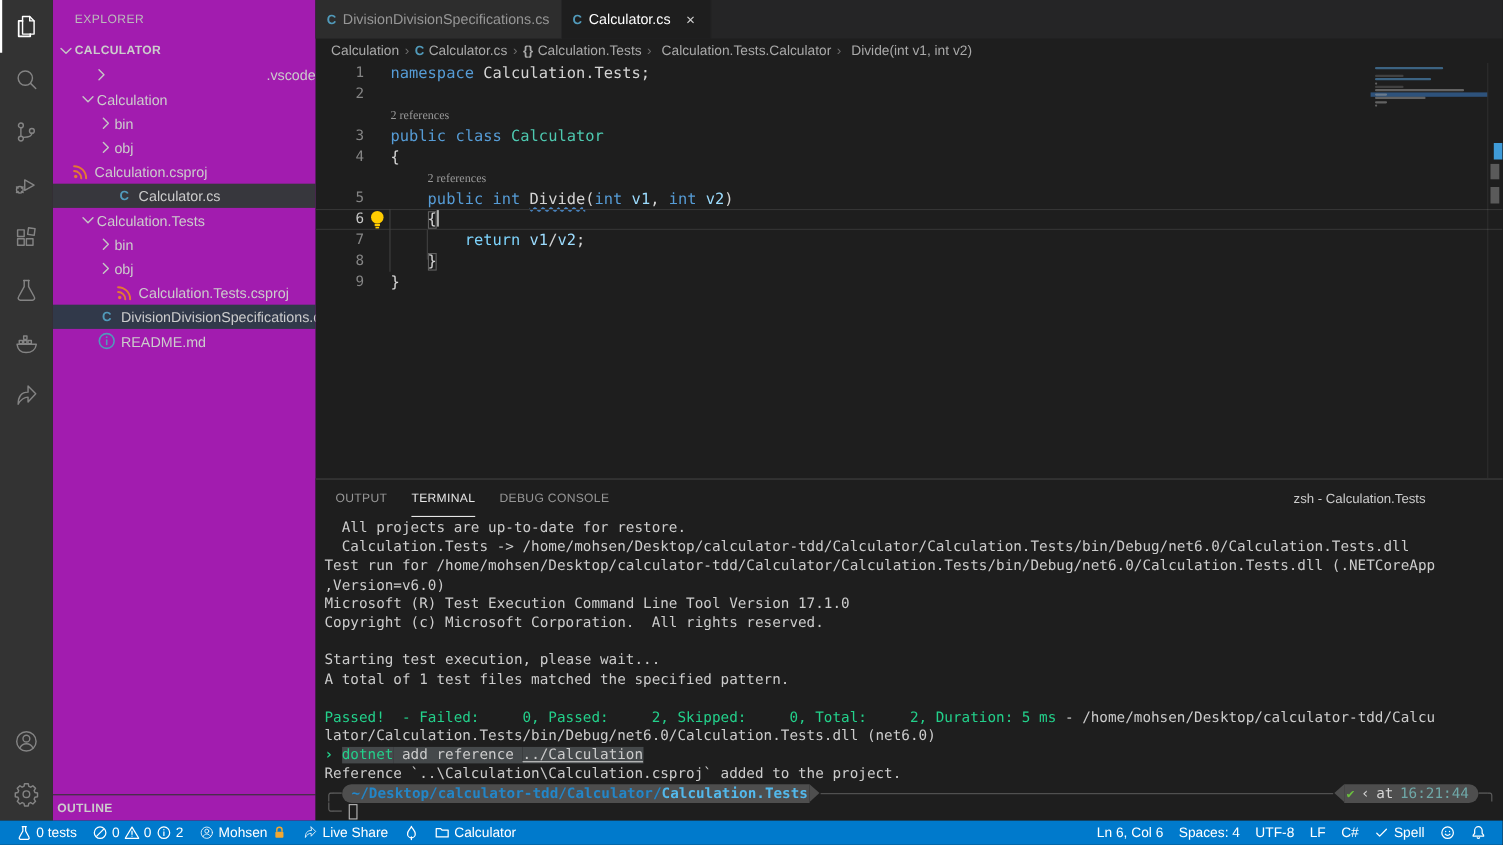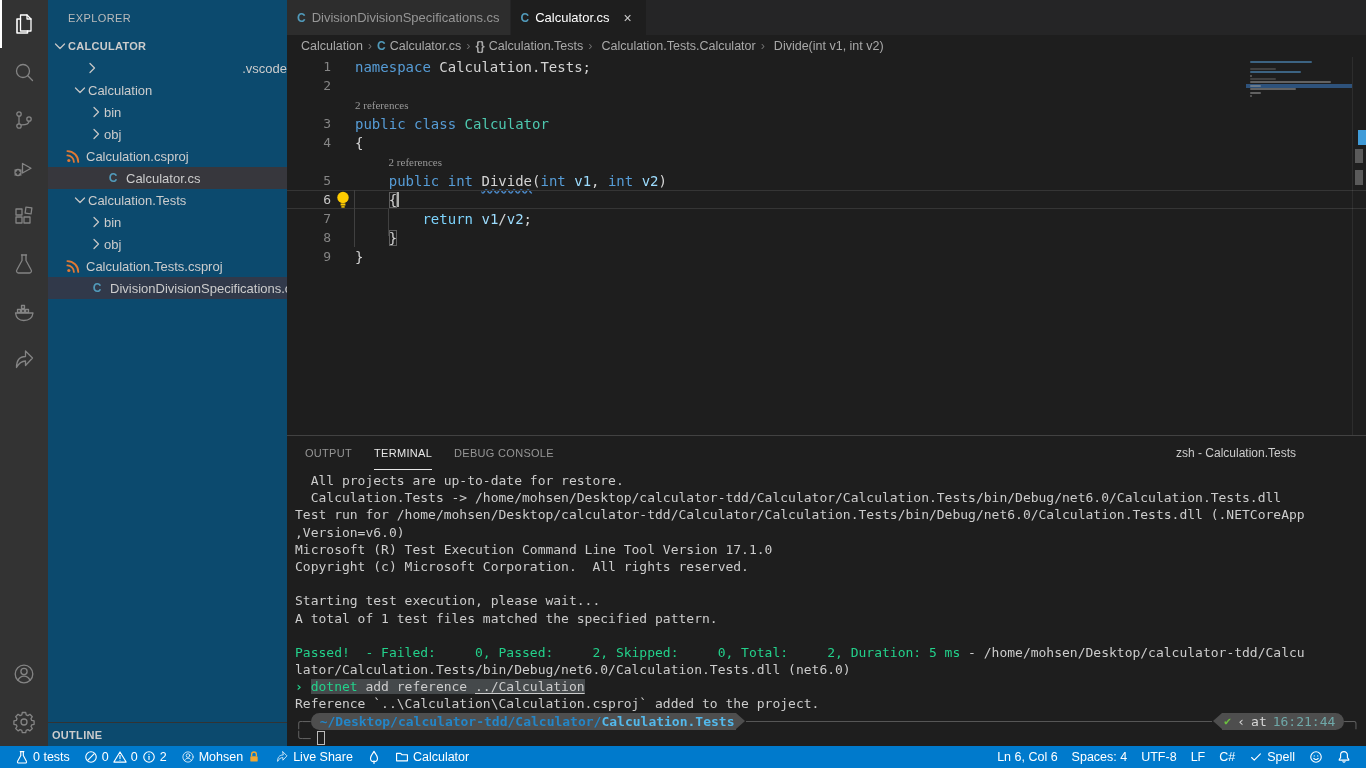--- a/index.html
+++ b/index.html
@@ -11,21 +11,21 @@
   
   #activity-bar{position:absolute;left:0;top:0;bottom:22px;width:48px;background:#333333;
     display:flex;flex-direction:column;justify-content:space-between;z-index:5}
   .ab-group{display:flex;flex-direction:column}
   .ab-item{width:48px;height:48px;display:flex;align-items:center;justify-content:center;
     color:#848484;cursor:pointer}
   .ab-item.active{color:#ffffff;box-shadow:inset 2px 0 0 #ffffff}
   .ab-item svg{width:24px;height:24px}
 
   
-  #sidebar{position:absolute;left:48px;top:0;bottom:22px;width:239px;background:#0c4a6e;font-size:13px}
+  #sidebar{position:absolute;left:48px;top:0;bottom:22px;width:239px;background:#a21caf;font-size:13px}
   #sidebar-header{height:35px;display:flex;align-items:center;justify-content:space-between;
     padding:0 12px 0 20px;color:#bbbbbb;font-size:11px;letter-spacing:.4px}
   #sidebar-header .icon{color:#c5c5c5;cursor:pointer}
   #tree{position:absolute;top:35px;left:0;right:0;bottom:24px;overflow:hidden}
   .tree-row{height:22px;display:flex;align-items:center;color:#cccccc;cursor:pointer;white-space:nowrap}
   .tree-row.sel-active{background:#37373d}
   .tree-row.sel-focus{background:#31394a}
   .tree-row .chev{width:16px;color:#c5c5c5;display:inline-flex;justify-content:center}
   .tree-row .fileicon{width:18px;display:inline-flex;justify-content:center;margin-right:4px;font-size:12px}
   .tree-root{font-weight:bold;color:#cccccc;font-size:11px;letter-spacing:.3px}
@@ -299,36 +299,47 @@
         <span>bin</span>
       </div>
       <div class="tree-row" style="padding-left: 40px;">
         <span class="icon chev">
           <svg viewBox="0 0 16 16" fill="none" stroke="currentColor" stroke-width="1.3" stroke-linecap="round" stroke-linejoin="round">
             <path d="M6 3.5l4.5 4.5-4.5 4.5"></path>
           </svg>
         </span>
         <span>obj</span>
       </div>
-      <div class="tree-row" style="">
+      <div class="tree-row" style="padding-left: 40px;">
         <span class="chev"></span>
         <span class="icon fileicon">
           <svg viewBox="0 0 16 16" fill="none" stroke="#e37933" stroke-width="1.6" stroke-linecap="round">
             <circle cx="4.3" cy="12" r="1.4" fill="#e37933" stroke="none"></circle>
             <path d="M3 7.5a5.8 5.8 0 015.8 5.8M3 3.6a9.7 9.7 0 019.7 9.7"></path>
           </svg>
         </span>
         <span>Calculation.Tests.csproj</span>
       </div>
       <div class="tree-row sel-focus" style="padding-left: 40px;">
         <span class="chev"></span>
         <span class="icon fileicon">
           <span class="glyph-cs">C</span>
         </span>
         <span>DivisionDivisionSpecifications.cs</span>
+      </div>
+      <div class="tree-row" style="padding-left: 24px;">
+        <span class="chev"></span>
+        <span class="icon fileicon">
+          <svg viewBox="0 0 16 16" fill="none" stroke="currentColor" stroke-width="1.3" stroke-linecap="round" stroke-linejoin="round">
+            <circle cx="8" cy="8" r="6" stroke="#519aba"></circle>
+            <path d="M8 7.2v3.6" stroke="#519aba"></path>
+            <circle cx="8" cy="4.9" r=".7" fill="#519aba" stroke="none"></circle>
+          </svg>
+        </span>
+        <span>README.md</span>
       </div>
     </div>
   <div id="outline-row">
     <span class="chev icon" id="outline-chev">
         <svg viewBox="0 0 16 16" fill="none" stroke="currentColor" stroke-width="1.3" stroke-linecap="round" stroke-linejoin="round">
           <path d="M6 3.5l4.5 4.5-4.5 4.5"></path>
         </svg>
       </span>
     <span>OUTLINE</span>
   </div>

